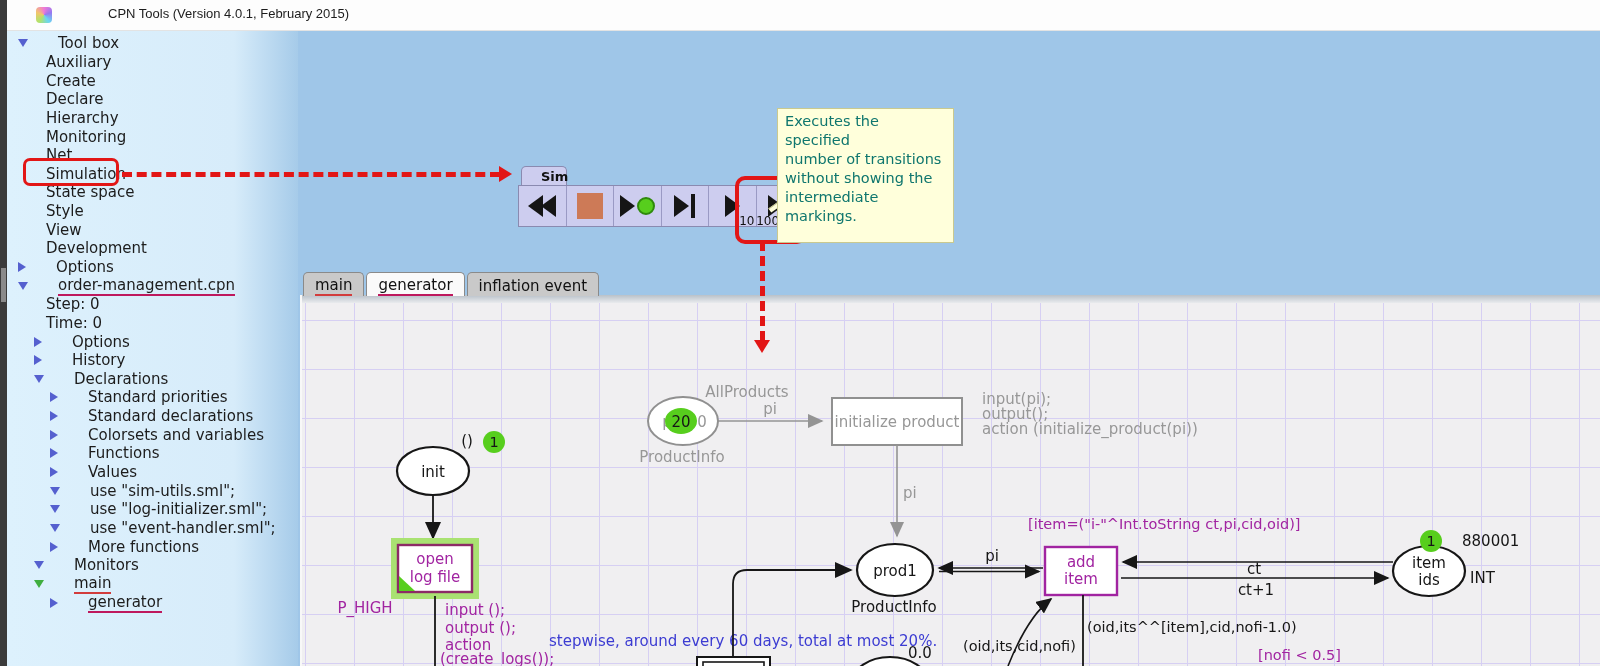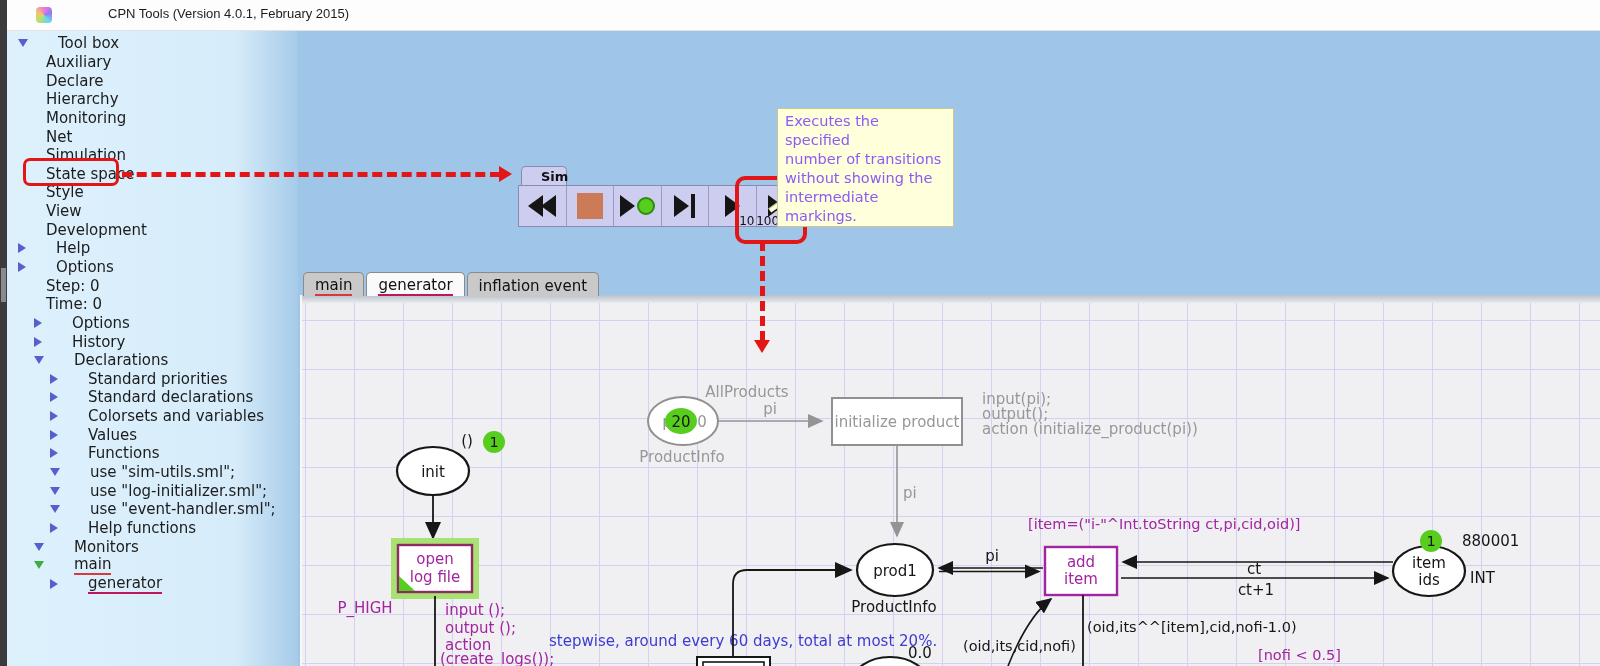--- a/index.html
+++ b/index.html
@@ -43,21 +43,21 @@
   .tr{width:0;height:0;border-top:11px solid transparent;border-bottom:11px solid transparent;border-left:15px solid #151515;}
   .tl{width:0;height:0;border-top:11px solid transparent;border-bottom:11px solid transparent;border-right:15px solid #151515;}
   .sq{width:26px;height:26px;background:#cd7a57;}
   .dot{width:14px;height:14px;border-radius:50%;background:#57ce1d;border:2px solid #2f8a0c;margin-left:2px;}
   .bar{width:4px;height:24px;background:#151515;margin-left:2px;}
   .pnum{position:absolute;bottom:-1px;right:1px;font-size:12px;color:#111;background:transparent;line-height:12px;}
   .ml{display:flex;align-items:center;justify-content:center;flex:1;font-weight:bold;font-style:italic;
       font-size:17px;color:#1b1bb8;letter-spacing:-1px;}
   
   .tooltip{position:absolute;left:777px;top:108px;width:177px;box-sizing:border-box;background:#ffffdb;
-           border:1px solid #c9c98f;padding:3px 7px 0 7px;font-size:14.5px;line-height:19px;color:#8b5cf6;z-index:30;}
+           border:1px solid #c9c98f;padding:3px 7px 16px 7px;font-size:14.5px;line-height:19px;color:#0f766e;z-index:30;}
   .tooltail{position:absolute;left:766px;top:196px;width:42px;height:4px;background:#ffffdb;border-top:1px solid #bbbb88;
             transform:rotate(-35deg);z-index:29;}
   
   .tabs{position:absolute;left:303px;top:272px;height:24px;display:flex;gap:2px;z-index:8;}
   .ctab{height:24px;padding:2px 11px 0 11px;box-sizing:border-box;background:#c9c9c9;border:1px solid #8a8a8a;border-bottom:none;
         border-radius:5px 5px 0 0;font-size:15px;color:#111;display:flex;align-items:center;}
   .ctab.active{background:#fafafa;}
   
   .canvas-strip{position:absolute;left:300px;top:295px;right:0;height:8px;
                 background:linear-gradient(#b9c1c9,#e9ebee);border-left:2px solid #f8f8f8;z-index:3;}
@@ -84,20 +84,23 @@
 
   <div class="sidebar">
     <div class="trow i0">
         <span class="tri d"></span>
         <span>Tool box</span>
       </div>
     <div class="trow p1">
         <span>Auxiliary</span>
       </div>
     <div class="trow p1">
+        <span>Create</span>
+      </div>
+    <div class="trow p1">
         <span>Declare</span>
       </div>
     <div class="trow p1">
         <span>Hierarchy</span>
       </div>
     <div class="trow p1">
         <span>Monitoring</span>
       </div>
     <div class="trow p1">
         <span>Net</span>
@@ -112,36 +115,36 @@
         <span>Style</span>
       </div>
     <div class="trow p1">
         <span>View</span>
       </div>
     <div class="trow p1">
         <span>Development</span>
       </div>
     <div class="trow i0">
         <span class="tri r"></span>
-        <span>Help</span>
+        <span>Options</span>
       </div>
     <div class="trow i0">
+        <span class="tri d"></span>
+        <span class="ug">order-management.cpn</span>
+      </div>
+    <div class="trow p1">
+        <span>Step: 0</span>
+      </div>
+    <div class="trow p1">
+        <span>Time: 0</span>
+      </div>
+    <div class="trow i1">
         <span class="tri r"></span>
         <span>Options</span>
       </div>
-    <div class="trow p1">
-        <span>Step: 0</span>
-      </div>
-    <div class="trow p1">
-        <span>Time: 0</span>
-      </div>
-    <div class="trow i1">
-        <span class="tri r"></span>
-        <span>Options</span>
-      </div>
     <div class="trow i1">
         <span class="tri r"></span>
         <span>History</span>
       </div>
     <div class="trow i1">
         <span class="tri d"></span>
         <span>Declarations</span>
       </div>
     <div class="trow i2">
         <span class="tri r"></span>
@@ -150,41 +153,41 @@
     <div class="trow i2">
         <span class="tri r"></span>
         <span>Standard declarations</span>
       </div>
     <div class="trow i2">
         <span class="tri r"></span>
         <span>Colorsets and variables</span>
       </div>
     <div class="trow i2">
         <span class="tri r"></span>
+        <span>Functions</span>
+      </div>
+    <div class="trow i2">
+        <span class="tri r"></span>
         <span>Values</span>
       </div>
     <div class="trow i2">
-        <span class="tri r"></span>
-        <span>Functions</span>
-      </div>
-    <div class="trow i2">
         <span class="tri d"></span>
         <span>use "sim-utils.sml";</span>
       </div>
     <div class="trow i2">
         <span class="tri d"></span>
         <span>use "log-initializer.sml";</span>
       </div>
     <div class="trow i2">
         <span class="tri d"></span>
         <span>use "event-handler.sml";</span>
       </div>
     <div class="trow i2">
         <span class="tri r"></span>
-        <span>Help functions</span>
+        <span>More functions</span>
       </div>
     <div class="trow i1">
         <span class="tri d"></span>
         <span>Monitors</span>
       </div>
     <div class="trow i1">
         <span class="tri d g"></span>
         <span class="ur">main</span>
       </div>
     <div class="trow i2">

